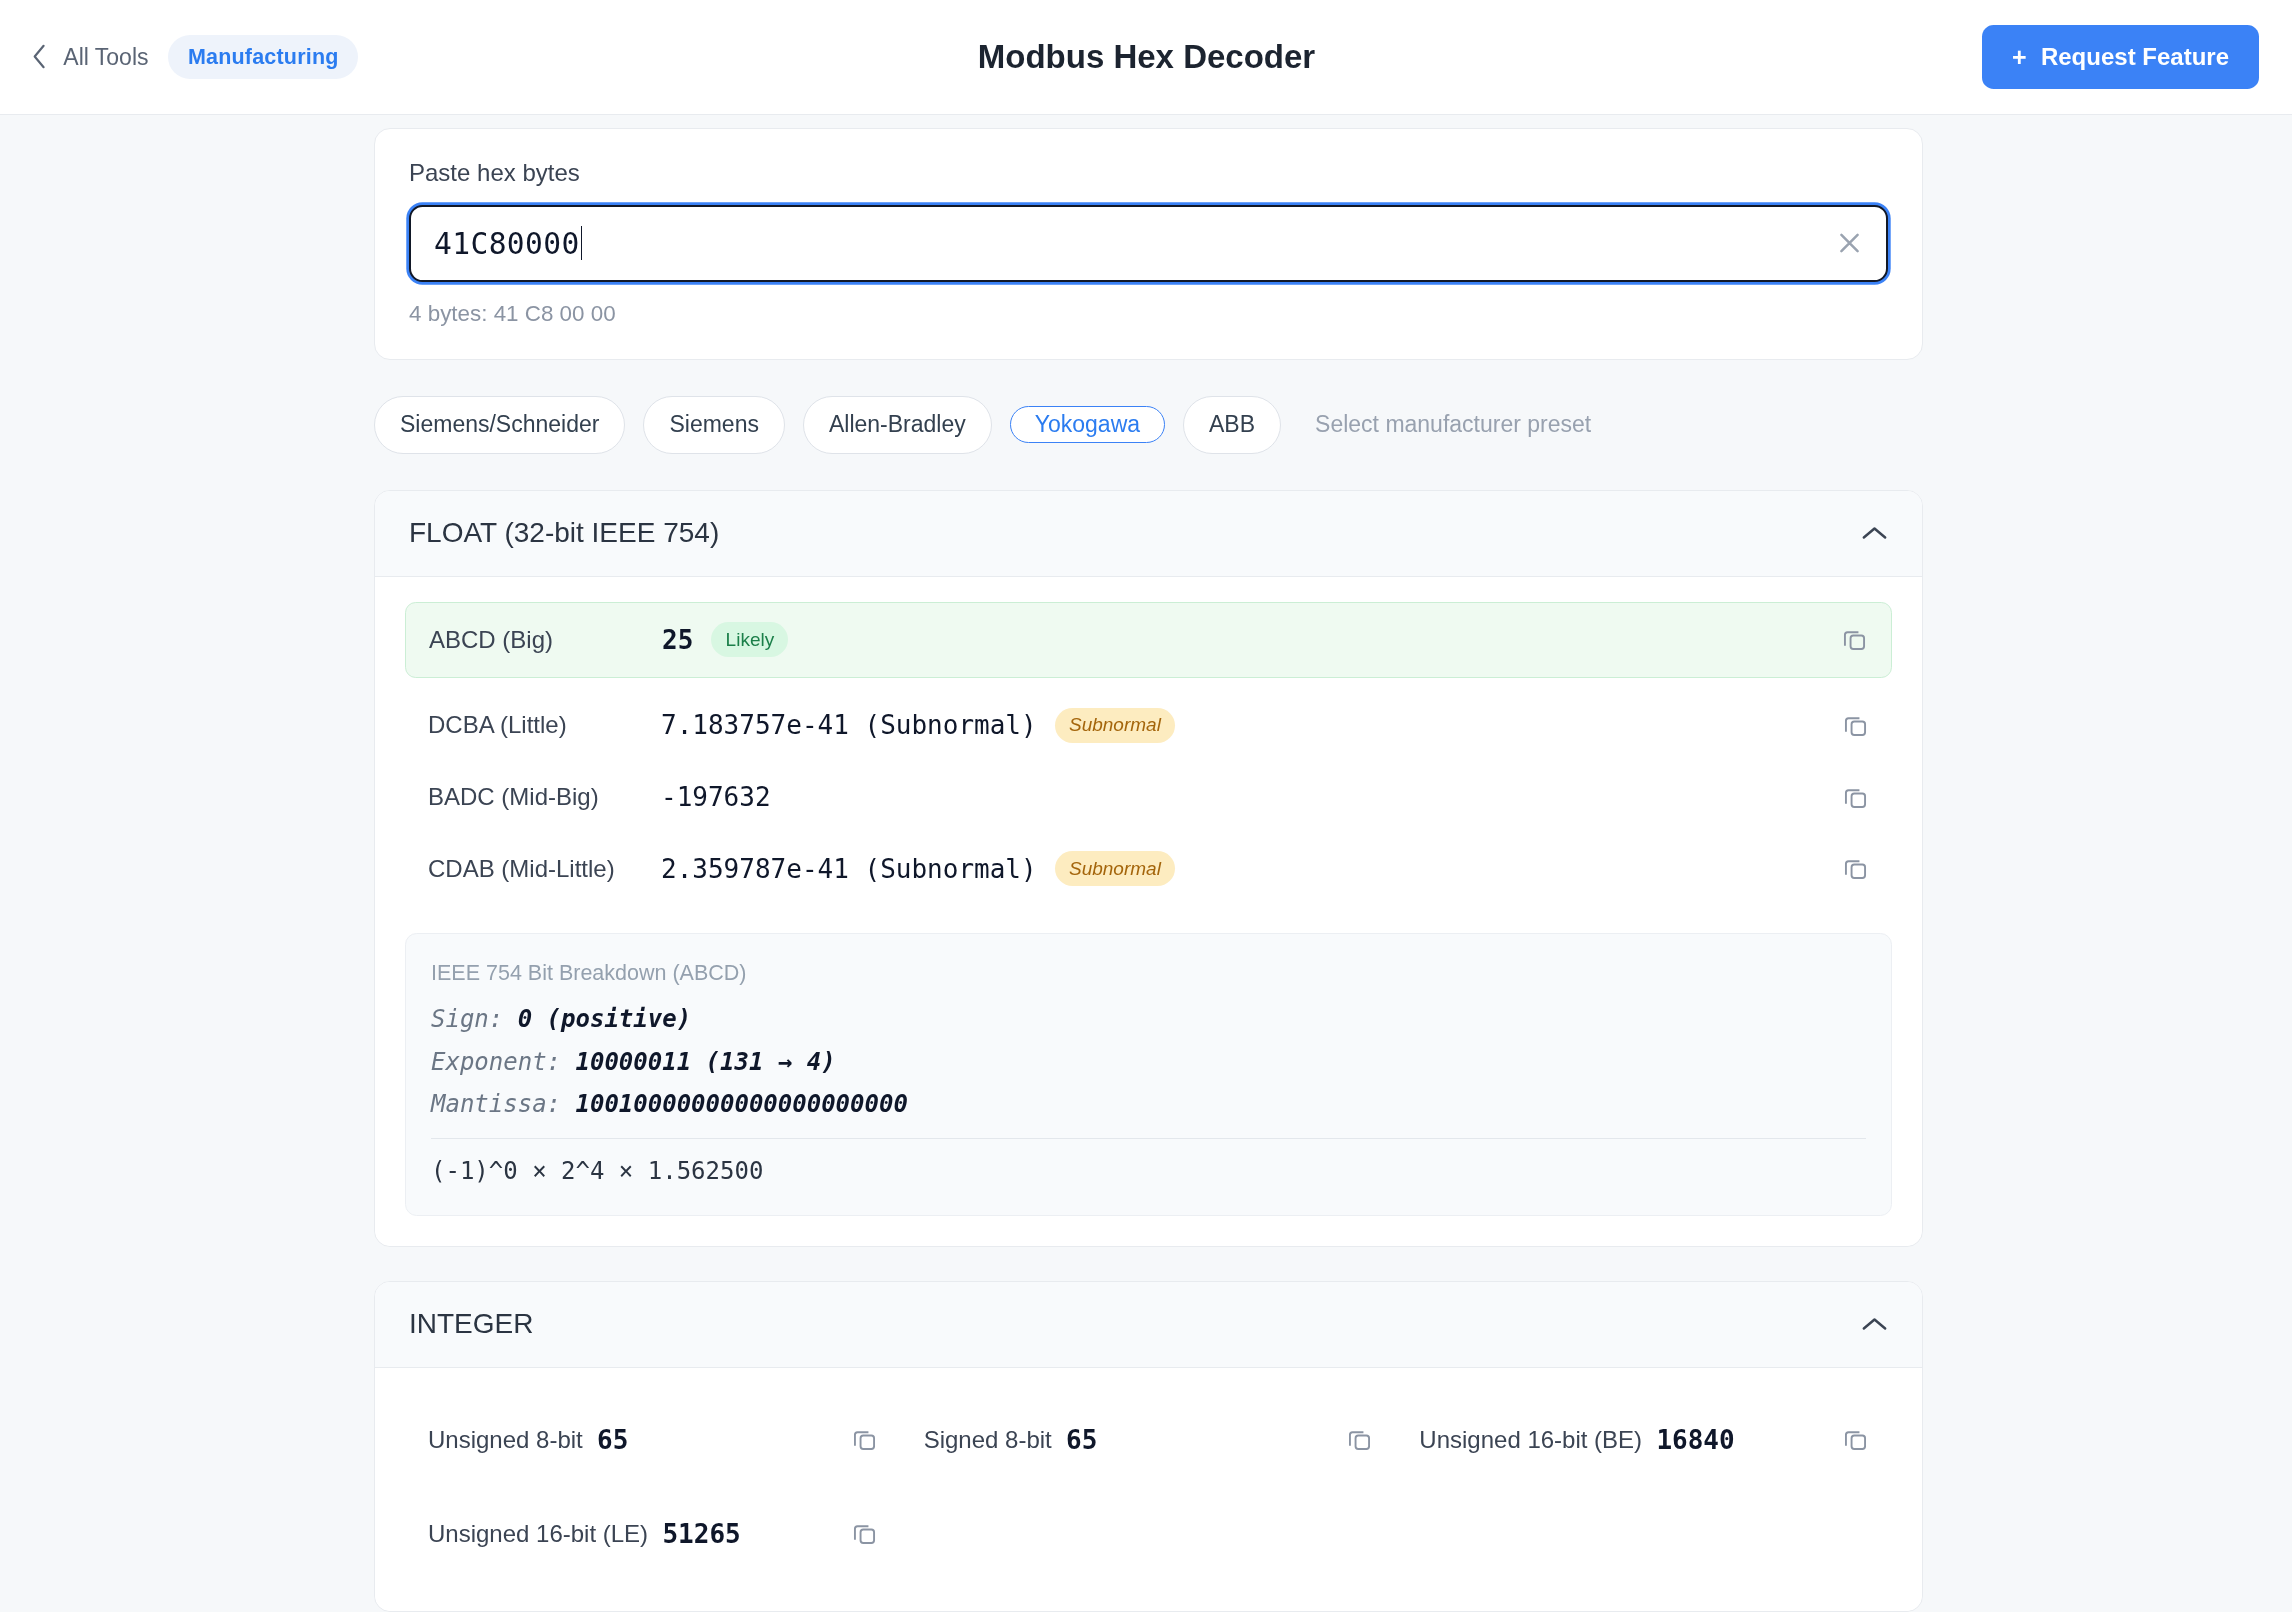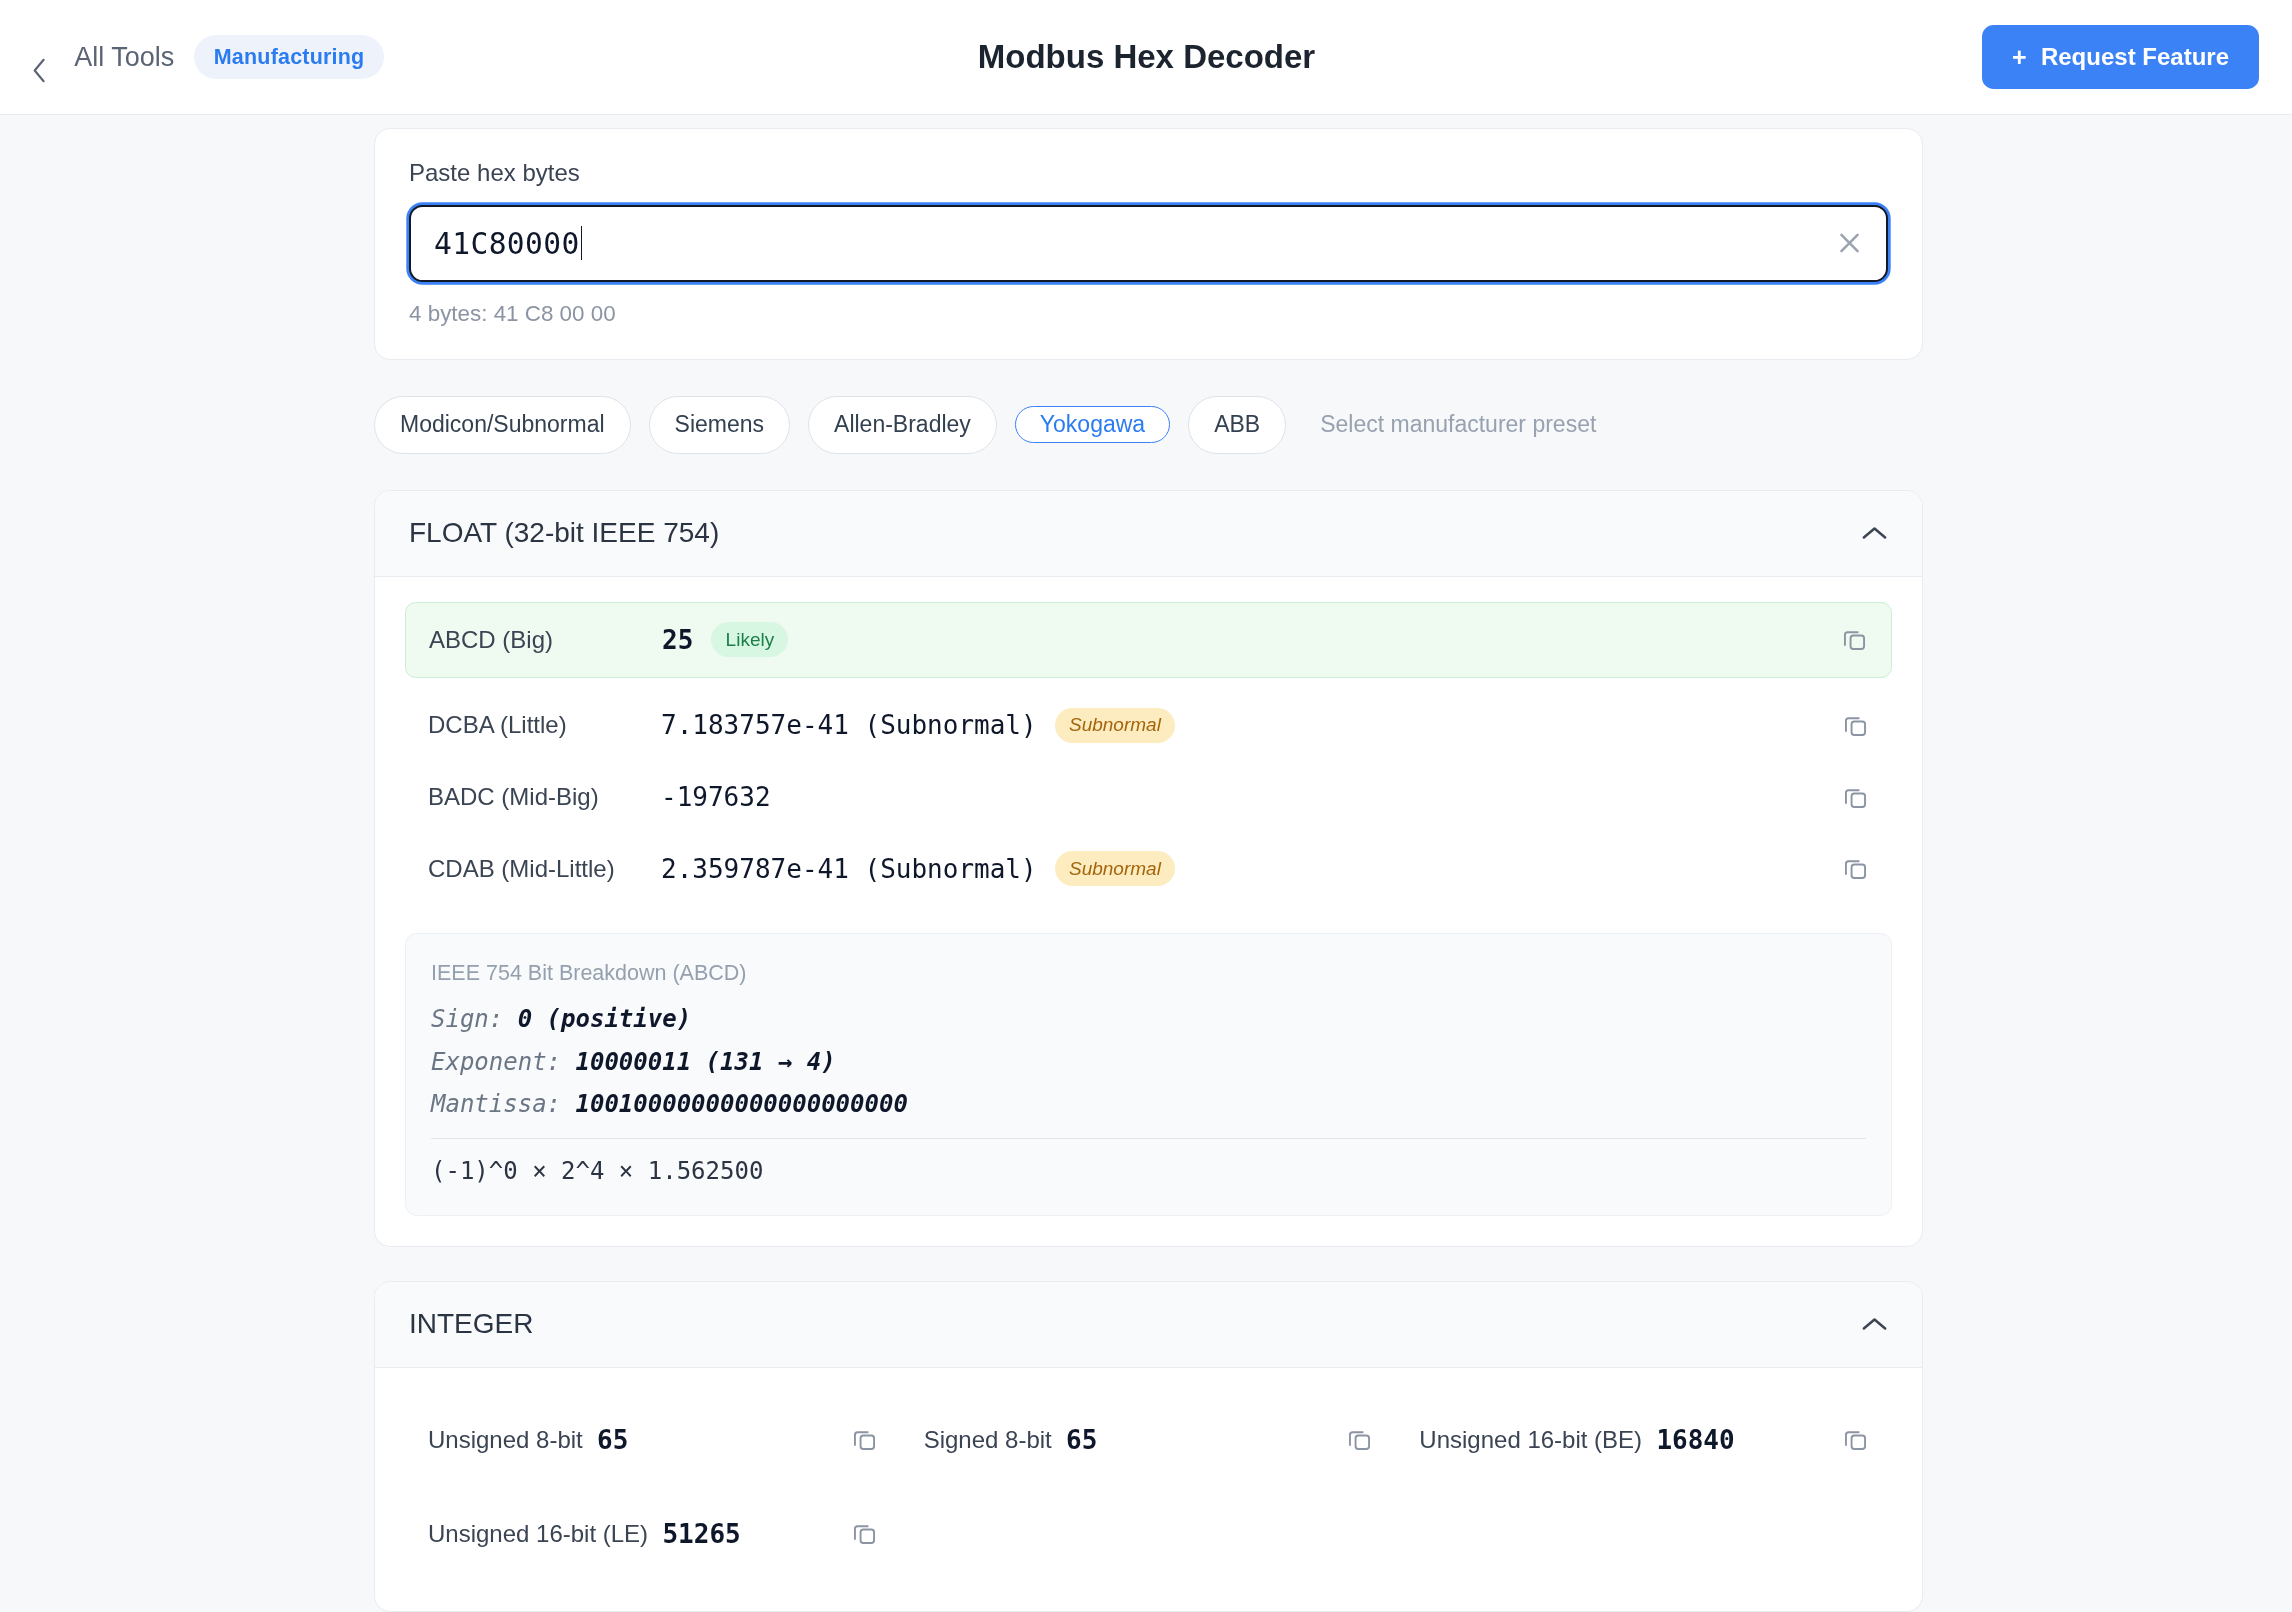--- a/index.html
+++ b/index.html
@@ -17,22 +17,22 @@
     background: #ffffff;
     border-bottom: 0.9px solid #e8ebef;
     display: flex;
     align-items: center;
   }
   .tb-left {
     display: flex; align-items: center; gap: 19.7px;
     margin-left: 32px;
   }
   .back-link {
-    display: flex; align-items: flex-end; gap: 28px;
-    color: #5a6474; font-size: 27px; cursor: pointer;
+    display: flex; align-items: flex-start; gap: 17px;
+    color: #5a6474; font-size: 23px; cursor: pointer;
   }
   .chev-left { width: 14.3px; height: 14.3px; display:block; }
   .chev-left svg { display:block; }
   .cat-chip {
     background: #eef3fb; color: #2b7cf0;
     font-size: 21.5px; font-weight: 700;
     padding: 9.9px 19.7px; border-radius: 895px;
     letter-spacing: 0.2px; cursor: pointer;
   }
   .tb-title {
@@ -227,21 +227,21 @@
         <span class="clear-x">
           <svg width="27" height="27" viewBox="0 0 30 30">
               <path d="M6 6 L24 24 M24 6 L6 24" stroke="#9aa3b0" stroke-width="2.8" stroke-linecap="round"></path>
             </svg>
         </span>
       </div>
       <div class="byte-note">4 bytes: 41 C8 00 00</div>
     </div>
 
     <div class="presets">
-      <div class="chip">Modicon/Subnormal</div>
+      <div class="chip">Siemens/Schneider</div>
       <div class="chip">Siemens</div>
       <div class="chip">Allen-Bradley</div>
       <div class="chip sel">Yokogawa</div>
       <div class="chip">ABB</div>
       <div class="preset-hint">Select manufacturer preset</div>
     </div>
 
     <div class="card section">
       <div class="sec-head">
         <div class="sec-title">FLOAT (32-bit IEEE 754)</div>

